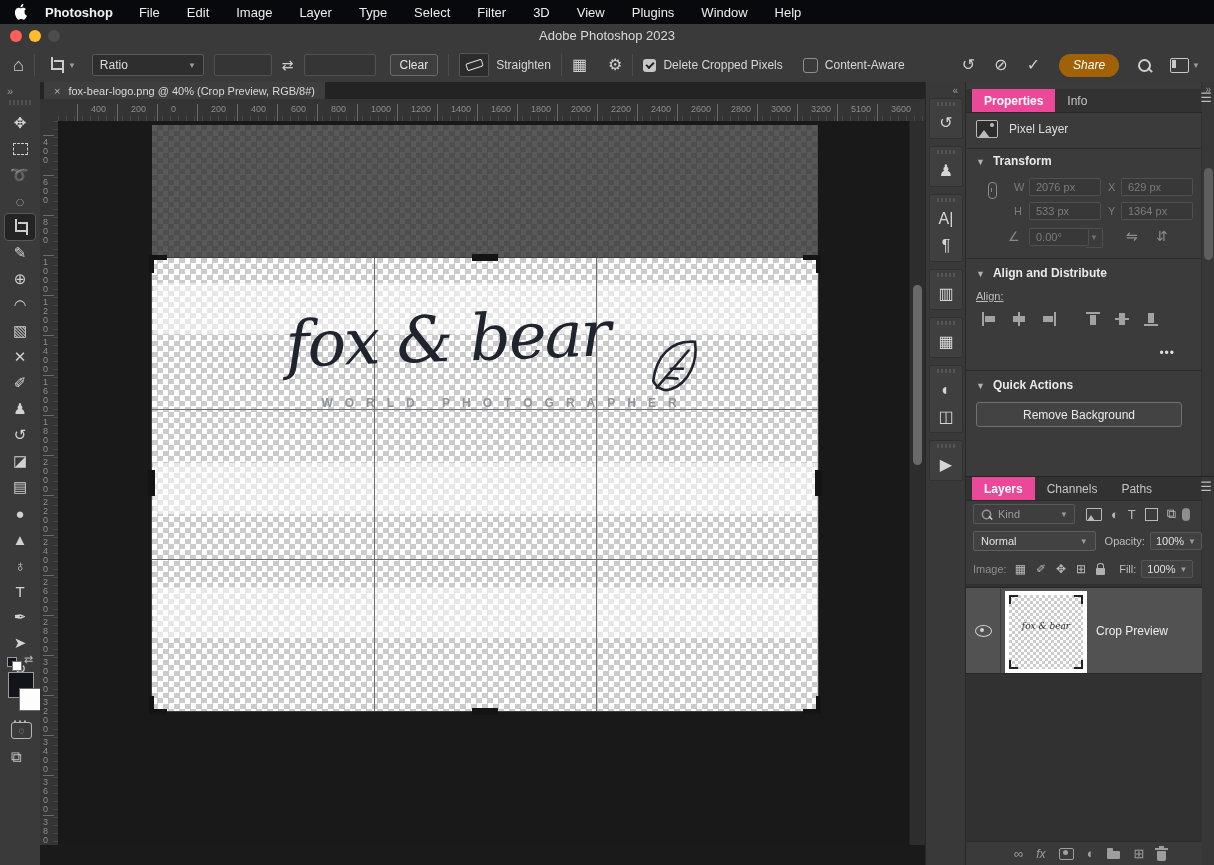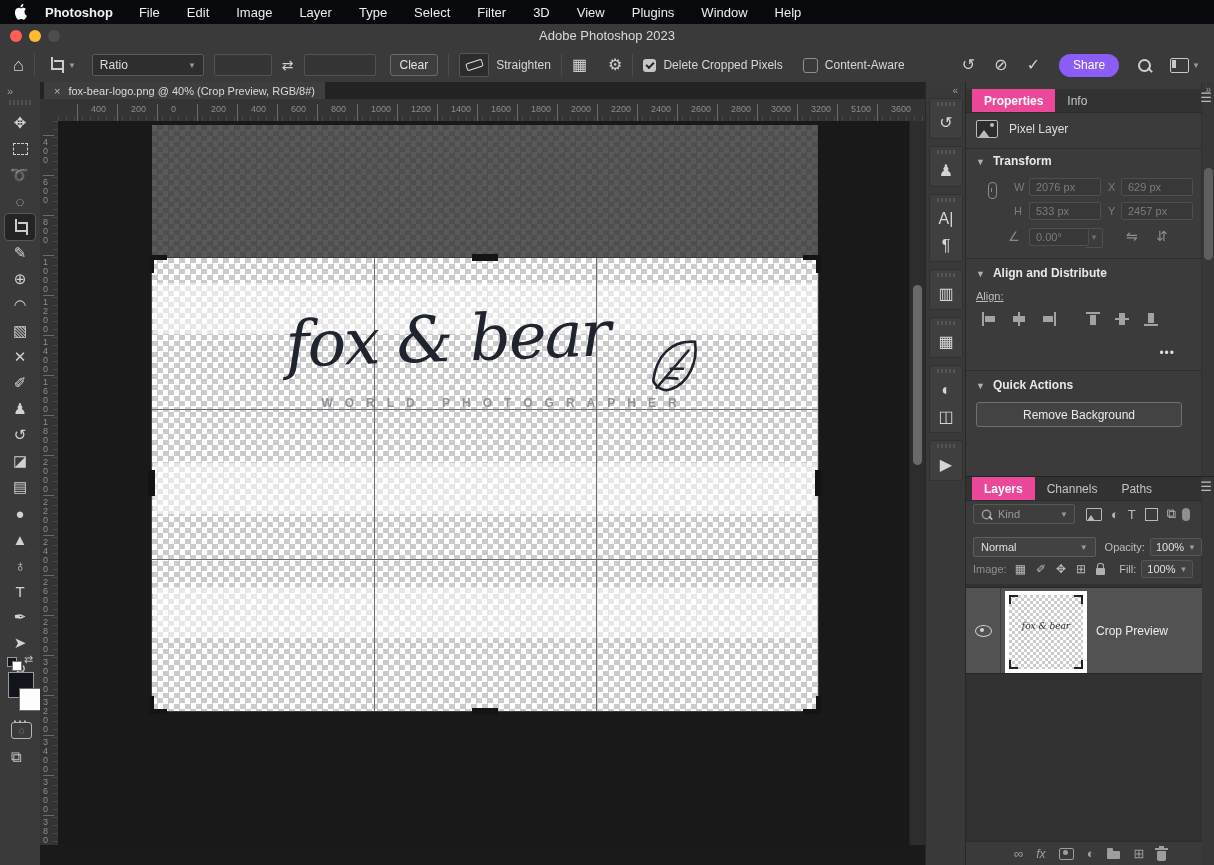--- a/index.html
+++ b/index.html
@@ -186,21 +186,21 @@
   #kind-row{top:26px;height:22px;padding-left:7px;}
   .k-select{width:88px;height:18px;background:#3e3e3e;border:1px solid #585858;border-radius:2px;display:flex;
             align-items:center;gap:5px;padding:0 6px;color:#999;font-size:11px;}
   .k-select .spacer{flex:1;}
   #kind-icons{display:flex;gap:9px;margin-left:11px;color:#b9b9b9;font-size:13px;align-items:center;}
   .ic-rect{width:11px;height:11px;border:1.5px solid #b9b9b9;display:inline-block;}
   .ic-pic-s{width:14px;height:11px;border:1.5px solid #b9b9b9;border-radius:1px;position:relative;overflow:hidden;display:inline-block;}
   .ic-pic-s::after{content:"";position:absolute;left:0;bottom:-1px;border-left:4px solid transparent;
                    border-right:4px solid transparent;border-bottom:6px solid #b9b9b9;}
   .ic-pill{width:8px;height:13px;border-radius:4px;background:#8f8f8f;margin-left:6px;}
-  #blend-row{top:53px;height:22px;padding-left:7px;color:#bdbdbd;font-size:11px;margin-top:6px;}
+  #blend-row{top:53px;height:22px;padding-left:7px;color:#bdbdbd;font-size:11px;}
   #blend-select{width:130px;height:18px;background:#424242;border:1px solid #5e5e5e;border-radius:2px;display:flex;
                 align-items:center;justify-content:space-between;padding:0 7px;color:#e0e0e0;font-size:11px;}
   .val-box{height:16px;background:#414141;border:1px solid #555;border-radius:2px;display:flex;align-items:center;
            gap:4px;padding:0 5px;color:#e0e0e0;font-size:11px;margin-left:5px;}
   #lock-row{top:81px;height:22px;padding-left:7px;color:#8f8f8f;font-size:11px;}
   #lock-icons{display:flex;gap:10px;align-items:center;margin-left:8px;color:#b9b9b9;font-size:12px;}
   .ic-lock{width:9px;height:7px;background:#b0b0b0;border-radius:1px;position:relative;display:inline-block;margin-top:4px;}
   .ic-lock::before{content:"";position:absolute;top:-5px;left:1px;width:5px;height:5px;border:1.5px solid #b0b0b0;
                    border-bottom:none;border-radius:3px 3px 0 0;}
   #layers-list{position:absolute;left:0;right:13px;top:107px;bottom:23px;background:#313131;}
@@ -298,21 +298,21 @@
       <span>Delete Cropped Pixels</span>
     </span>
     <span class="ob-check">
       <span class="cb off"></span>
       <span>Content-Aware</span>
     </span>
     <span id="ob-right">
       <span class="ob-icon">↺</span>
       <span class="ob-icon">⊘</span>
       <span class="ob-icon">✓</span>
-      <span id="share-btn" style="background: #8b5cf6;">Share</span>
+      <span id="share-btn" style="background: #a16207; font-style: italic;">Share</span>
       <span class="ic-mag"></span>
       <span style="display:inline-flex;align-items:center;gap:3px">
         <span class="ic-ws"></span>
         <span class="chev">▼</span>
       </span>
     </span>
   </div>
 
   <div id="toolbar">
     <div id="tb-expand">»</div>
@@ -612,21 +612,21 @@
     <div class="pdiv" style="top:66px"></div>
     <div class="sect-head" style="top:72px"><span class="sect-chev">▼</span><span>Transform</span></div>
     <span class="ic-linkv"></span>
     <span class="tf-lab" style="left:48px;top:99px">W</span>
     <span class="tf-field" style="left:63px;top:96px">2076 px</span>
     <span class="tf-lab" style="left:142px;top:99px">X</span>
     <span class="tf-field" style="left:155px;top:96px">629 px</span>
     <span class="tf-lab" style="left:48px;top:123px">H</span>
     <span class="tf-field" style="left:63px;top:120px">533 px</span>
     <span class="tf-lab" style="left:142px;top:123px">Y</span>
-    <span class="tf-field" style="left:155px;top:120px">2457 px</span>
+    <span class="tf-field" style="left:155px;top:120px">1364 px</span>
     <span id="angle-icon">∠</span>
     <span class="tf-field" id="angle-field">0.00°</span>
     <span id="angle-chev">▼</span>
     <span class="flip-ic" id="flip-h">⇋</span>
     <span class="flip-ic" id="flip-v">⇵</span>
     <div class="pdiv" style="top:176px"></div>
     <div class="sect-head" style="top:184px"><span class="sect-chev">▼</span><span>Align and Distribute</span></div>
     <div id="align-lab" style="top:208px">Align:</div>
     <div id="align-row" style="top:230px">
         <span class="alicon ic-align-left"></span>

